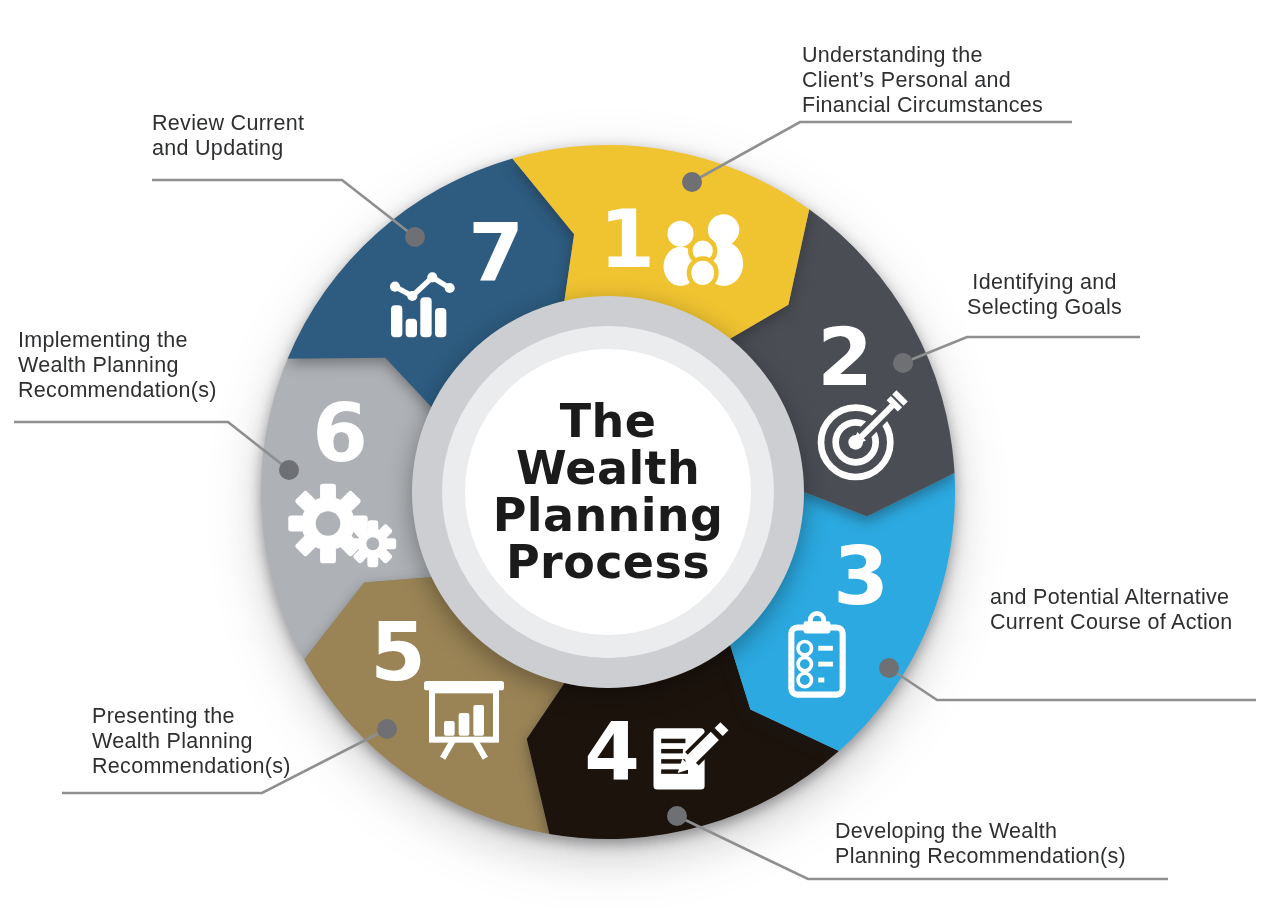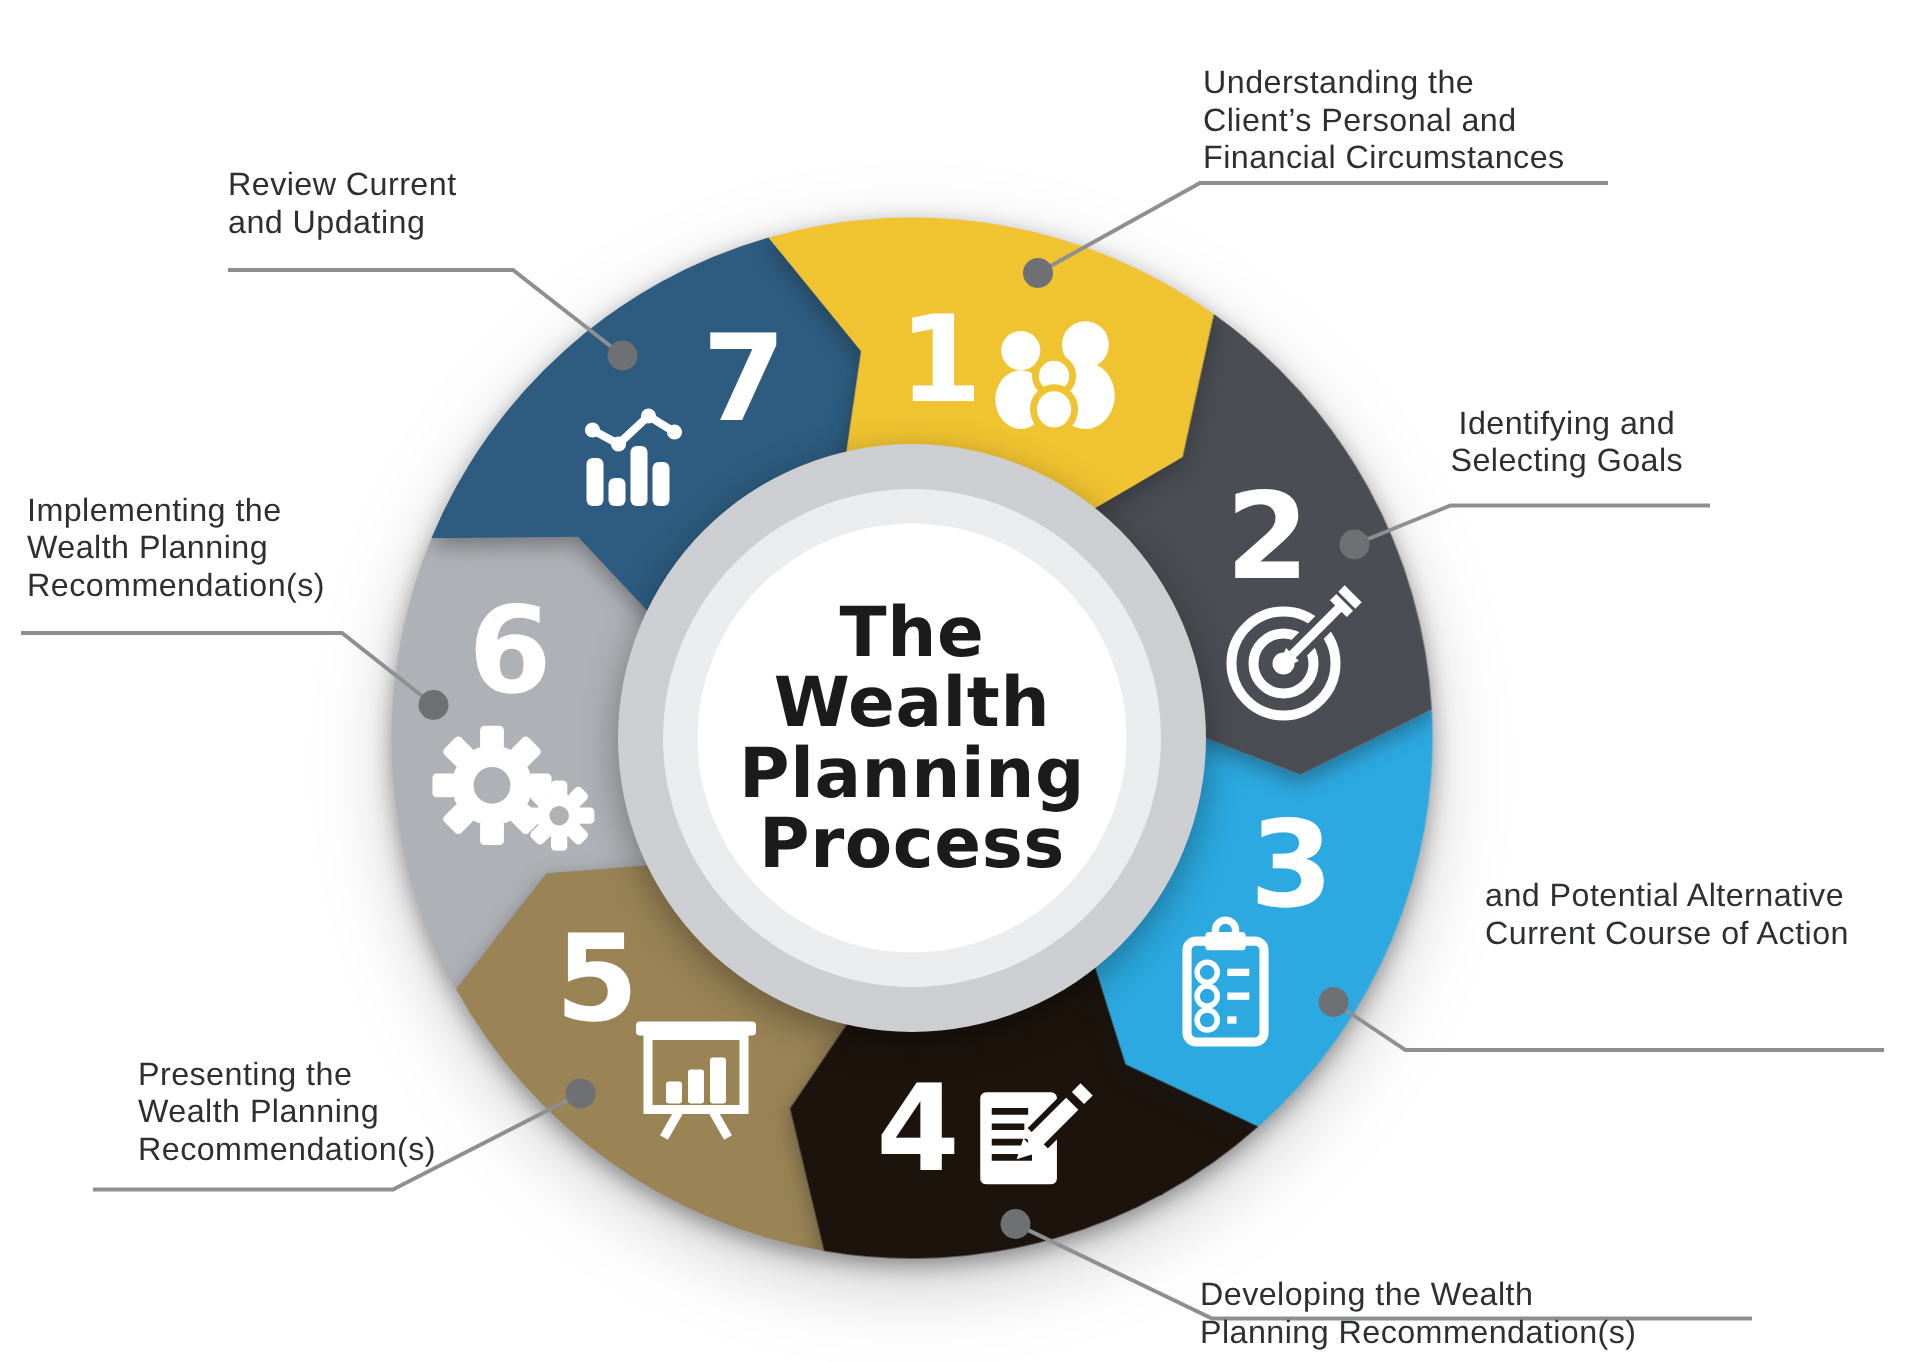--- a/index.html
+++ b/index.html
@@ -20,21 +20,21 @@
       font-family:"DejaVu Sans","Liberation Sans",sans-serif;font-weight:800;
       font-size:46px;line-height:47px;letter-spacing:0.4px;}
   
   #num-0{left:627px;top:240px;} #num-1{left:845px;top:358px;} #num-2{left:861px;top:577px;}
   #num-3{left:612px;top:753px;} #num-4{left:398px;top:653px;} #num-5{left:340px;top:434px;}
   #num-6{left:496px;top:253px;}
   #icon-0{left:704px;top:252px;} #icon-1{left:861px;top:437px;} #icon-2{left:817px;top:658px;}
   #icon-3{left:688px;top:755px;} #icon-4{left:464px;top:717px;} #icon-5{left:341px;top:525px;}
   #icon-6{left:431px;top:300px;}
   #label-0{left:802px;top:43px;}  #label-1{left:967px;top:270px;text-align:center;} #label-2{left:990px;top:585px;}
-  #label-3{left:800px;top:819px;margin-top:32px;} #label-4{left:76px;top:704px;margin-left:16px;}  #label-5{left:18px;top:328px;}
+  #label-3{left:835px;top:819px;} #label-4{left:76px;top:704px;margin-left:16px;}  #label-5{left:18px;top:328px;}
   #label-6{left:152px;top:111px;}
 </style>
 </head>
 <body>
 
 <div class="stage">
 
   <svg id="wheel-svg" class="wheel-svg" width="1274" height="908" viewBox="0 0 1274 908">
     <g id="seg-layer">
         <path d="M 304.1 659.5 A 347 347 0 0 1 287.6 358.8 L 385.3 357.8 L 449.2 426.0 A 172 172 0 0 0 457.4 575.0 L 364.2 582.4 Z" fill="#AEB1B5" class="seg"></path>

